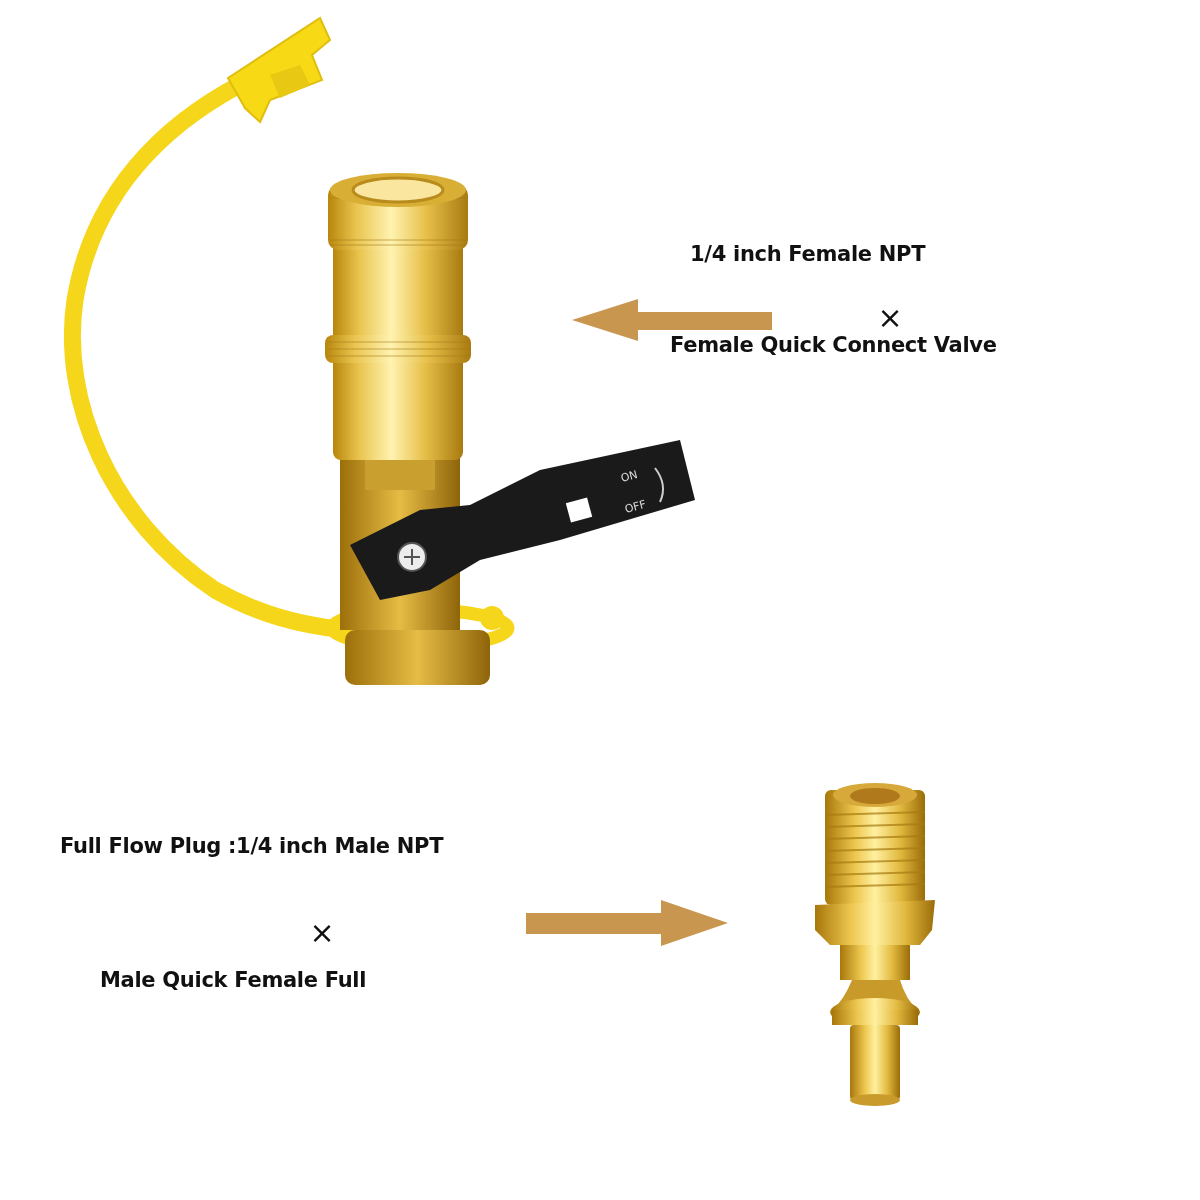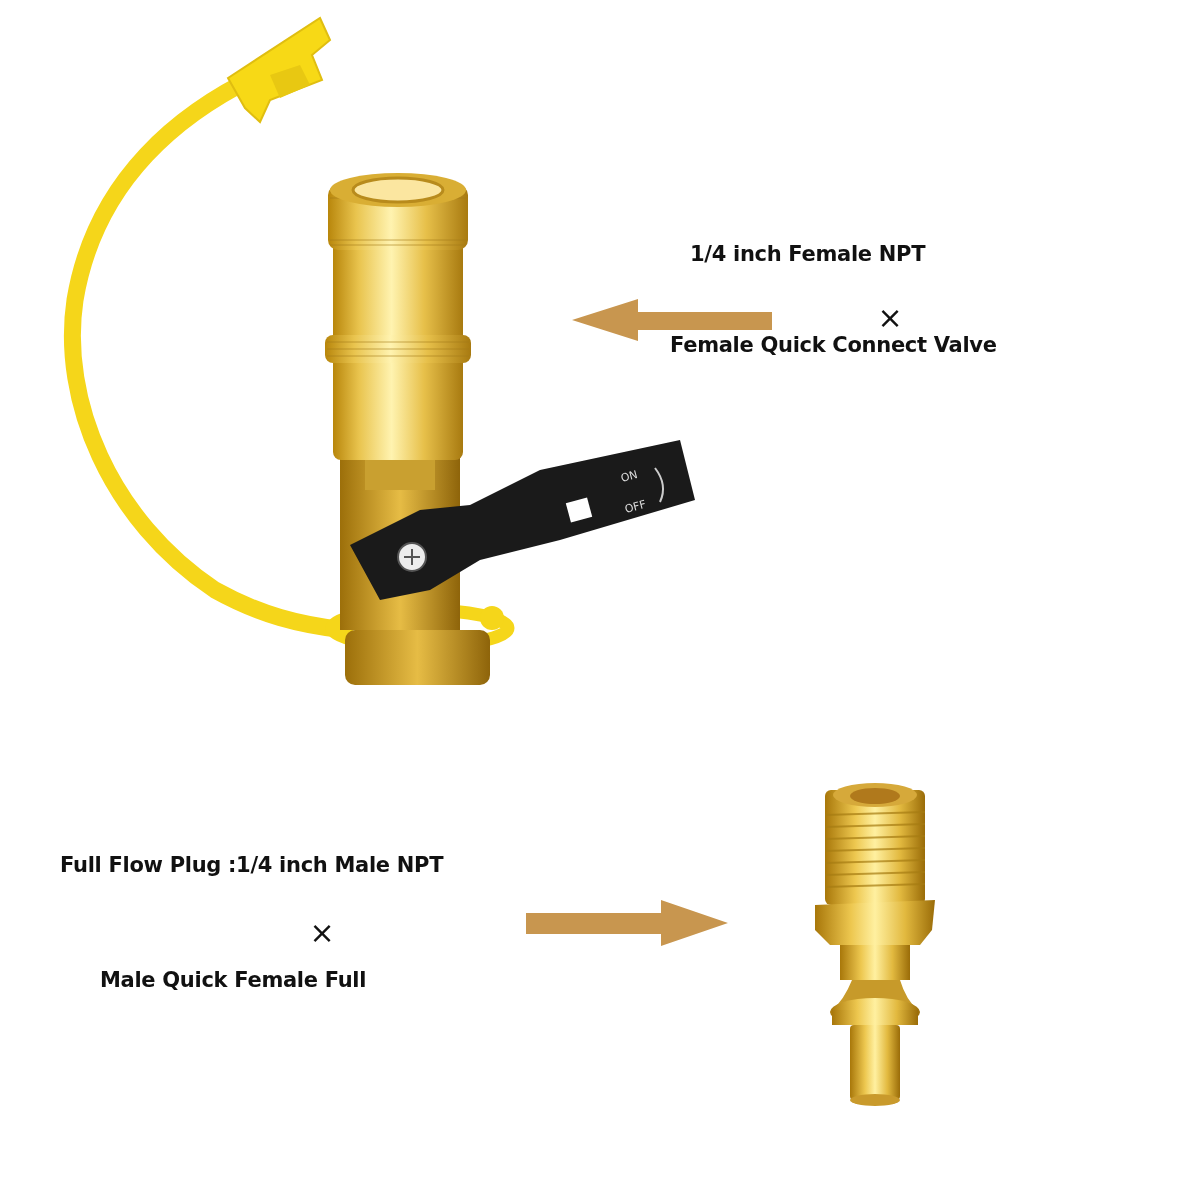--- a/index.html
+++ b/index.html
@@ -74,21 +74,21 @@
 </svg>
 
 <svg width="205" height="50" style="left:572px;top:295px;" viewBox="0 0 205 50">
   <polygon points="0,25 66,4 66,17 200,17 200,35 66,35 66,46" fill="#C8964F"></polygon>
 </svg>
 
 <div class="label" style="left:690px;width:400px;top:242px;">1/4 inch Female NPT</div>
 <div class="times" style="left:870px;width:40px;top:300px;">×</div>
 <div class="label" style="left:670px;width:450px;top:333px;">Female Quick Connect Valve</div>
 
-<div class="label" style="left:60px;width:530px;top:853px;">Full Flow Plug :1/4 inch Male NPT</div>
+<div class="label" style="left:60px;width:530px;top:834px;">Full Flow Plug :1/4 inch Male NPT</div>
 <div class="times" style="left:302px;width:40px;top:915px;">×</div>
 <div class="label" style="left:100px;width:450px;top:968px;">Male Quick Female Full</div>
 
 <svg width="205" height="50" style="left:526px;top:898px;" viewBox="0 0 205 50">
   <polygon points="0,15 135,15 135,2 202,25 135,48 135,36 0,36" fill="#C8964F"></polygon>
 </svg>
 
 <svg width="220" height="410" style="left:760px;top:760px;" viewBox="0 0 220 410">
   <defs>
     <linearGradient id="plugG" x1="0" x2="1">

